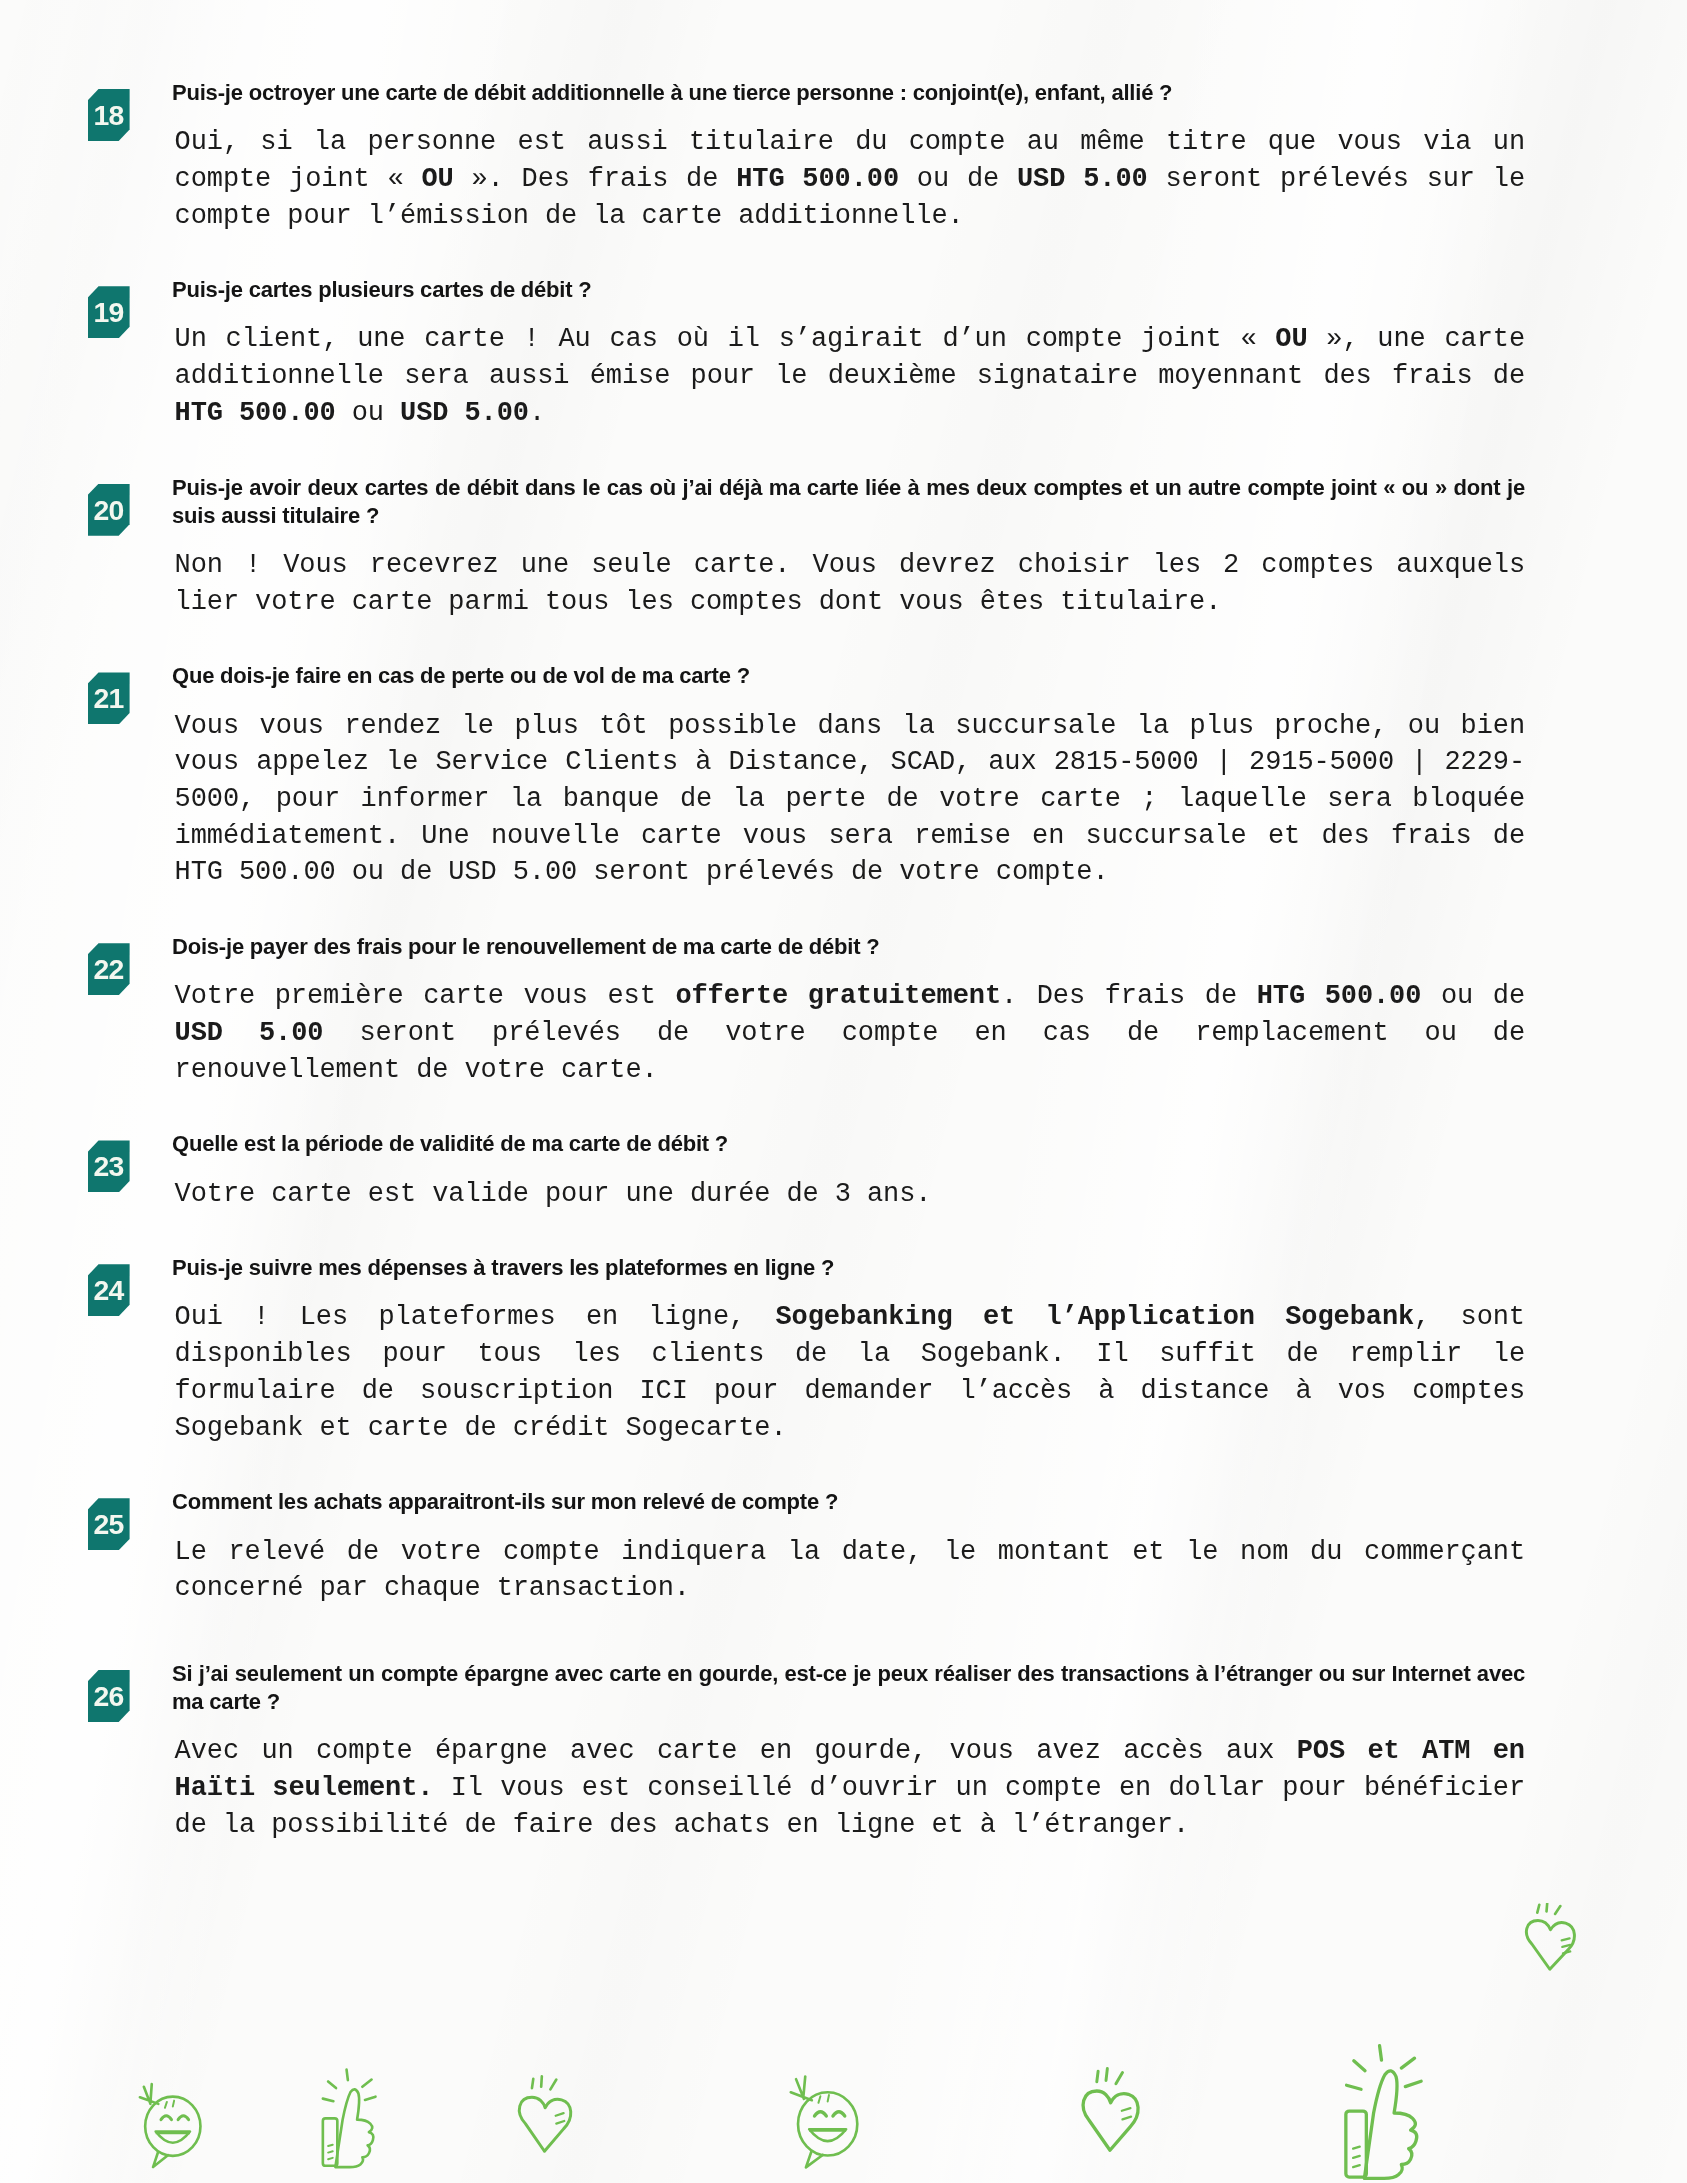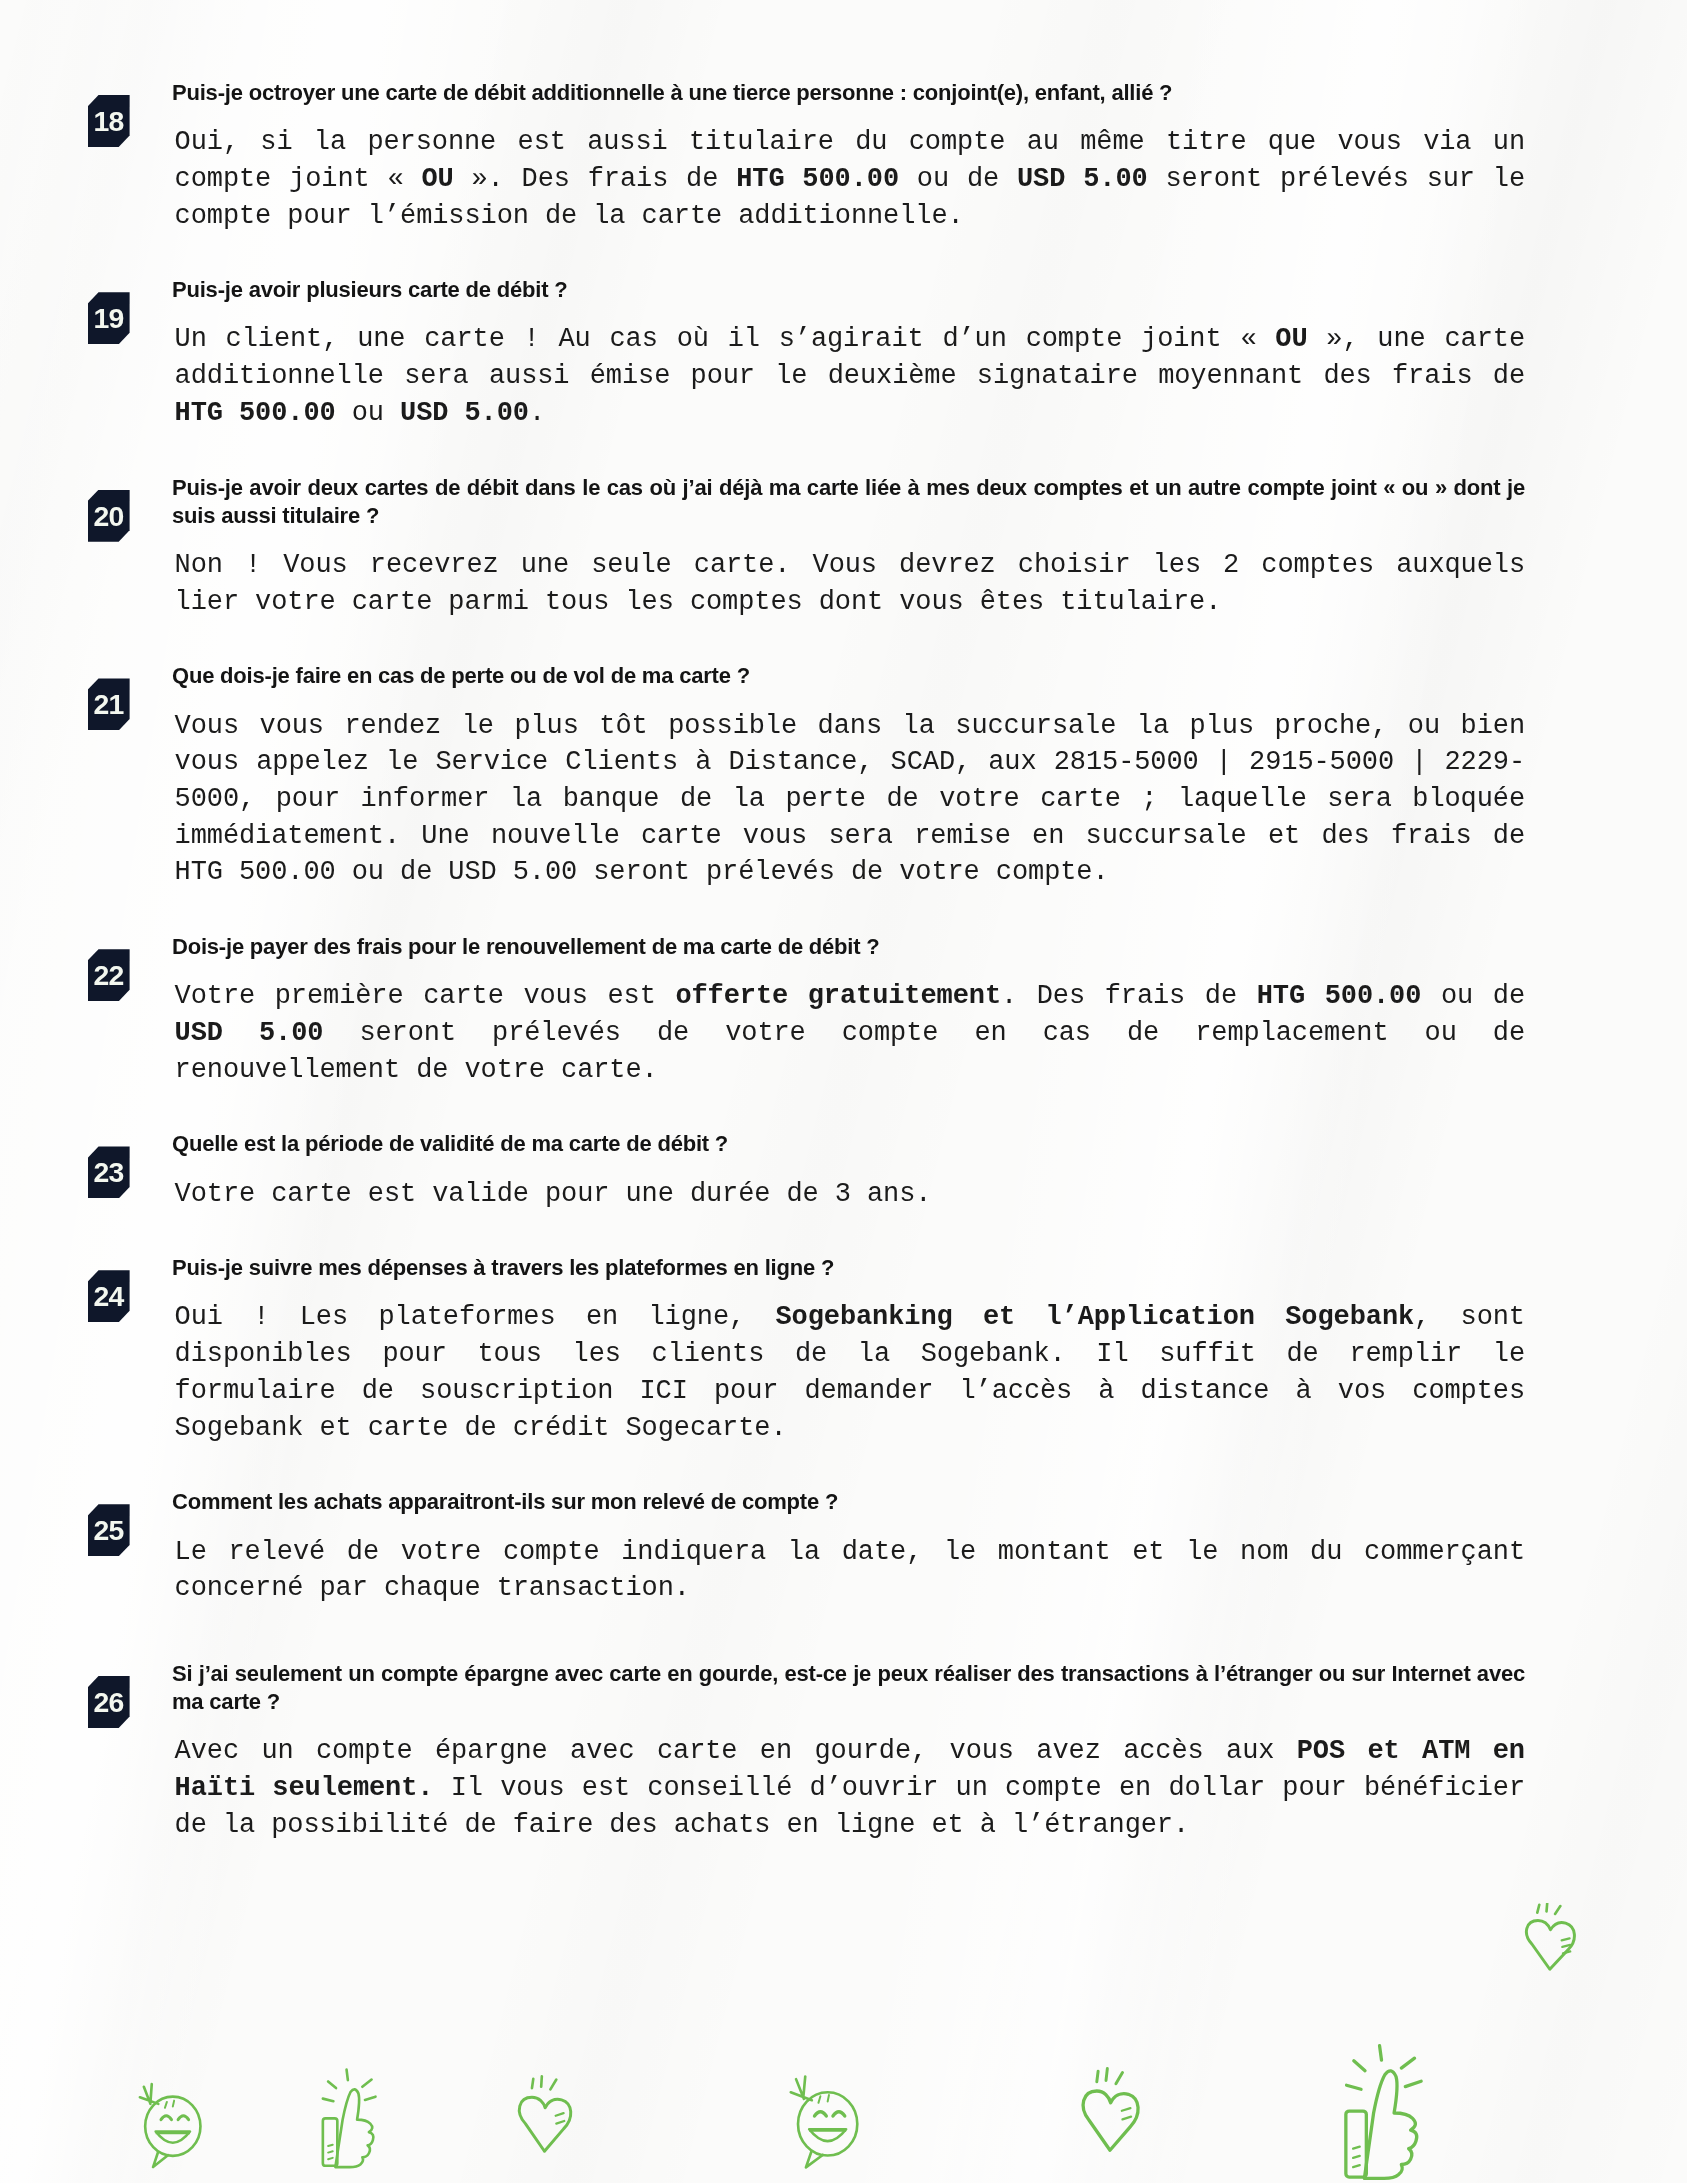--- a/index.html
+++ b/index.html
@@ -65,24 +65,24 @@
   
   .faq-item {
     position: relative;
     padding-left: 89px;
     margin-bottom: 20px;
   }
 
   .badge {
     position: absolute;
     left: 4.6px;
-    top: 16px;
+    top: 10px;
     width: 42px;
     height: 52px;
-    background: #0f172a;
+    background: #0f766e;
     -webkit-clip-path: polygon(0 22%, 26% 0, 100% 0, 100% 78%, 74% 100%, 0 100%);
     clip-path: polygon(0 22%, 26% 0, 100% 0, 100% 78%, 74% 100%, 0 100%);
     color: #f3f7ef;
     font-size: 28.4px;
     font-weight: bold;
     line-height: 52px;
     text-align: center;
     letter-spacing: -0.7px;
     font-family: "Liberation Sans", sans-serif;
   }
@@ -142,21 +142,21 @@
 
 <div class="content">
   <div id="faq-list">
       <div class="faq-item gap-lg">
         <div class="badge">18</div>
         <div class="q-text justified">Puis-je octroyer une carte de débit additionnelle à une tierce personne : conjoint(e), enfant, allié ?</div>
         <div class="a-text justified">Oui, si la personne est aussi titulaire du compte au même titre que vous via un compte joint « <b>OU</b> ».  Des frais de <b>HTG 500.00</b> ou de <b>USD 5.00</b> seront prélevés sur le compte pour l’émission de la carte additionnelle.</div>
       </div>
       <div class="faq-item gap-lg">
         <div class="badge">19</div>
-        <div class="q-text">Puis-je avoir plusieurs carte de débit ?</div>
+        <div class="q-text">Puis-je cartes plusieurs cartes de débit ?</div>
         <div class="a-text justified">Un client, une carte !  Au cas où il s’agirait d’un compte joint « <b>OU</b> », une carte additionnelle sera aussi émise pour le deuxième signataire moyennant des frais de <b>HTG 500.00</b> ou <b>USD 5.00</b>.</div>
       </div>
       <div class="faq-item gap-lg">
         <div class="badge">20</div>
         <div class="q-text justified">Puis-je avoir deux cartes de débit dans le cas où j’ai déjà ma carte liée à mes deux comptes et un autre compte joint « ou » dont je suis aussi titulaire ?</div>
         <div class="a-text justified">Non !  Vous recevrez une seule carte.  Vous devrez choisir les 2 comptes auxquels lier votre carte parmi tous les comptes dont vous êtes titulaire.</div>
       </div>
       <div class="faq-item gap-lg">
         <div class="badge">21</div>
         <div class="q-text">Que dois-je faire en cas de perte ou de vol de ma carte ?</div>

